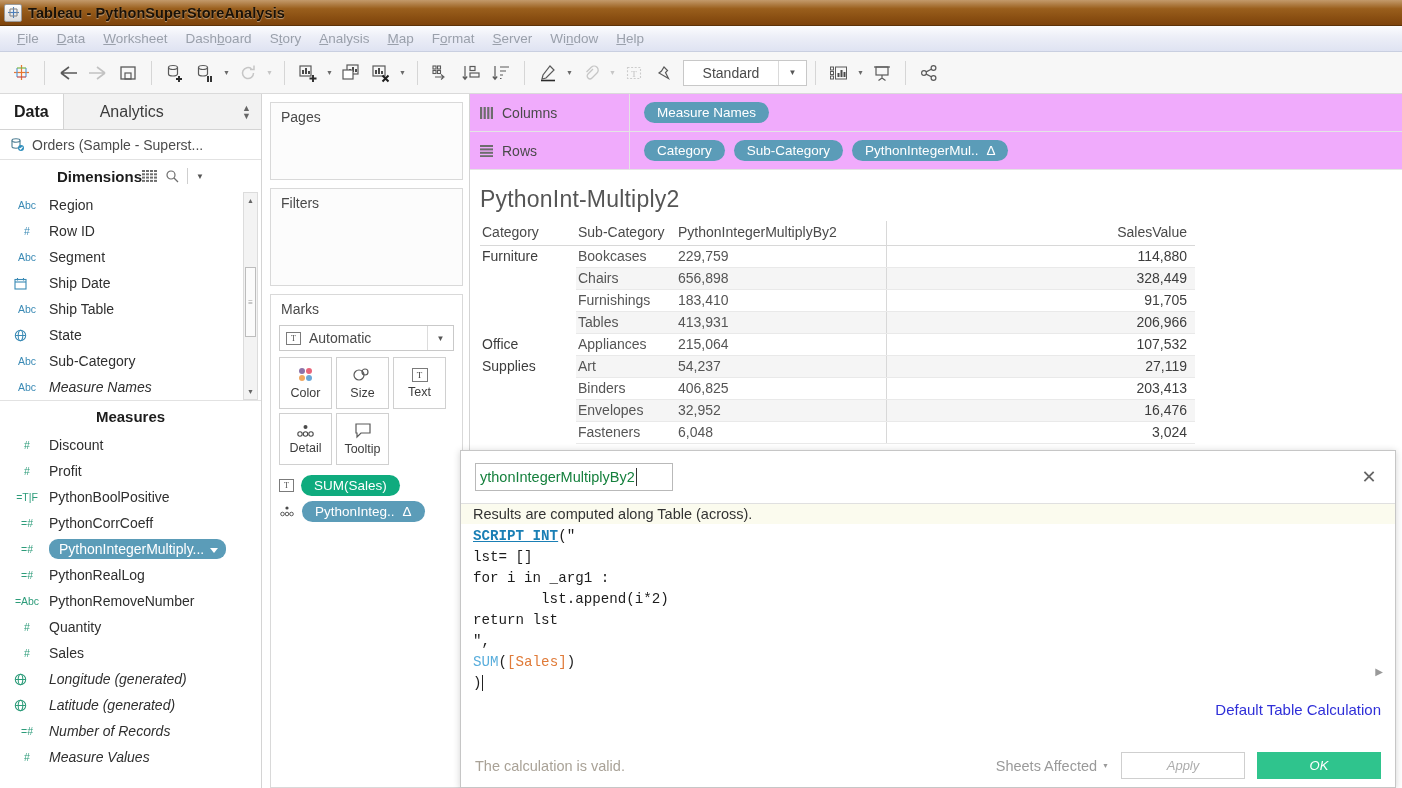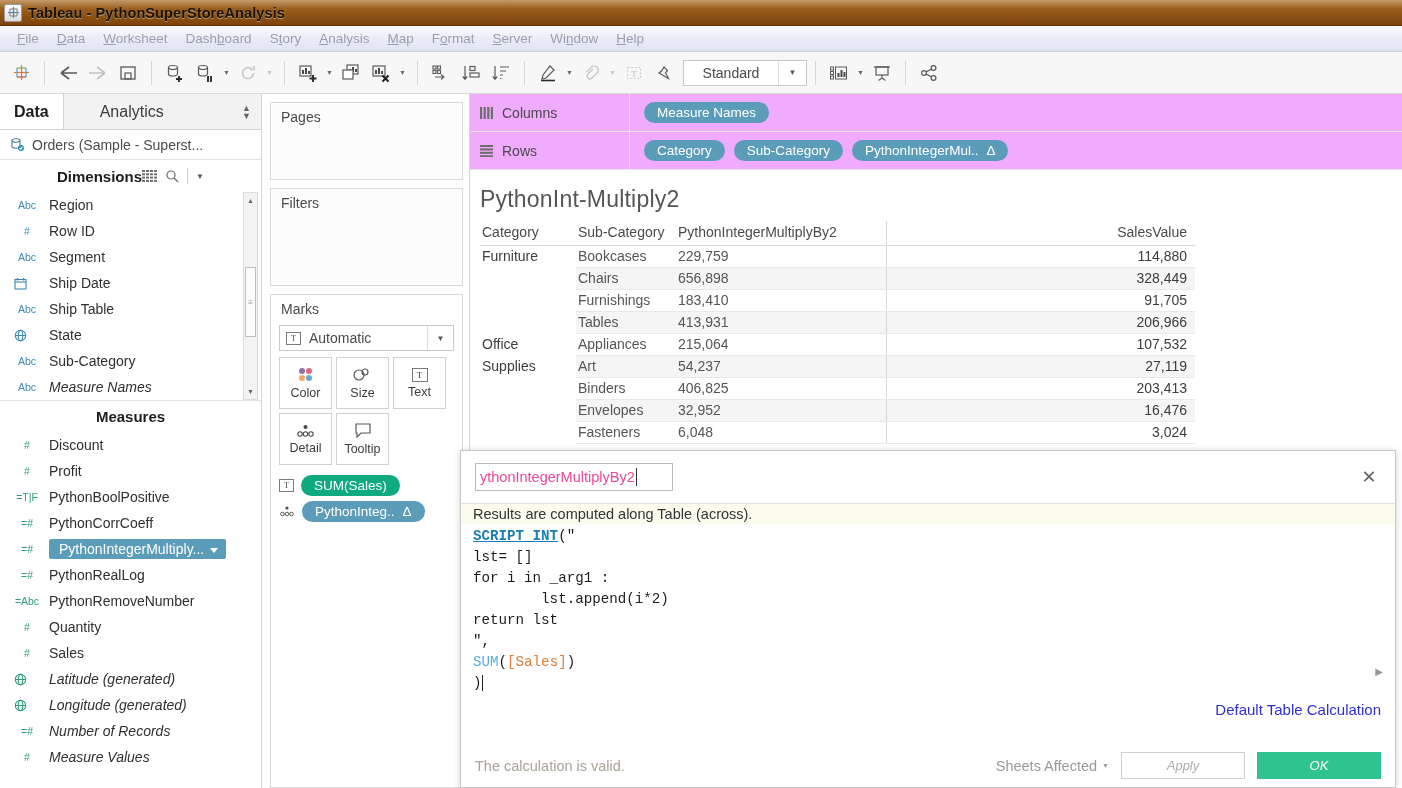--- a/index.html
+++ b/index.html
@@ -108,21 +108,21 @@
     height:26px;display:flex;align-items:center;gap:9px;padding-left:14px;
     font-size:14px;color:#2f2f2f;cursor:default;white-space:nowrap;
   }
   .field .ico{
     width:26px;text-align:center;font-size:10.5px;color:#3a8ab5;
     font-family:"Liberation Sans", sans-serif;flex:none;
   }
   .field.meas .ico{ color:#2d9c7a; }
   .field .nm.italic{ font-style:italic; }
   .field.selected .nm{
-    background:#5b9cb8;color:#fff;border-radius:2px;padding:2px 22px 2px 10px;
+    background:#5b9cb8;color:#fff;border-radius:9px;padding:2px 22px 2px 10px;
     position:relative;
   }
   .field.selected .nm:after{
     content:"";position:absolute;right:8px;top:9px;
     border-left:4px solid transparent;border-right:4px solid transparent;
     border-top:5px solid #fff;
   }
   .dimscroll{
     position:absolute;right:3px;top:0;width:15px;height:100%;
     background:#f3f3f3;border:1px solid #dcdcdc;
@@ -218,21 +218,21 @@
   
   #calcdlg{
     position:absolute; left:460px; top:450px; width:936px; height:338px;
     background:#fff; border:1px solid #c6c6c6;
     box-shadow:0 1px 7px rgba(0,0,0,.18); display:flex;flex-direction:column;
     z-index:50;
   }
   .dlg-head{ height:52px;display:flex;align-items:center;padding:0 14px; }
   .dlg-name{
     width:198px;height:28px;border:1px solid #b9b9b9;background:#fff;
-    display:flex;align-items:center;padding-left:4px;font-size:14.5px;color:#ec4899;
+    display:flex;align-items:center;padding-left:4px;font-size:14.5px;color:#15803d;
     overflow:hidden;position:relative;
   }
   .dlg-name .caret-bar{ width:1px;height:18px;background:#333;margin-left:1px; }
   .dlg-close{
     margin-left:auto;width:24px;height:24px;display:flex;align-items:center;justify-content:center;
     font-size:18px;color:#666;cursor:default;
   }
   .dlg-body{ flex:1;border-top:1px solid #e0e0e0;position:relative;overflow:hidden; }
   .calc-note{
     background:#fbfbee;font-size:14.5px;color:#333;padding:2px 0 2px 12px;
@@ -641,31 +641,31 @@
           <span class="nm">Sales</span>
         </div>
         <div class="field meas">
           <span class="ico">
             <svg width="13" height="13" viewBox="0 0 13 13">
               <circle cx="6.5" cy="6.5" r="5.2" fill="none" stroke="currentColor" stroke-width="1.05"></circle>
               <ellipse cx="6.5" cy="6.5" rx="2.3" ry="5.2" fill="none" stroke="currentColor" stroke-width="1.05"></ellipse>
               <path d="M1.3 6.5 H11.7" stroke="currentColor" stroke-width="1.05"></path>
             </svg>
           </span>
-          <span class="nm italic">Latitude (generated)</span>
+          <span class="nm italic">Longitude (generated)</span>
         </div>
         <div class="field meas">
           <span class="ico">
             <svg width="13" height="13" viewBox="0 0 13 13">
               <circle cx="6.5" cy="6.5" r="5.2" fill="none" stroke="currentColor" stroke-width="1.05"></circle>
               <ellipse cx="6.5" cy="6.5" rx="2.3" ry="5.2" fill="none" stroke="currentColor" stroke-width="1.05"></ellipse>
               <path d="M1.3 6.5 H11.7" stroke="currentColor" stroke-width="1.05"></path>
             </svg>
           </span>
-          <span class="nm italic">Longitude (generated)</span>
+          <span class="nm italic">Latitude (generated)</span>
         </div>
         <div class="field meas">
           <span class="ico"><span>=#</span></span>
           <span class="nm italic">Number of Records</span>
         </div>
         <div class="field meas">
           <span class="ico"><span>#</span></span>
           <span class="nm italic">Measure Values</span>
         </div>
       </div>

